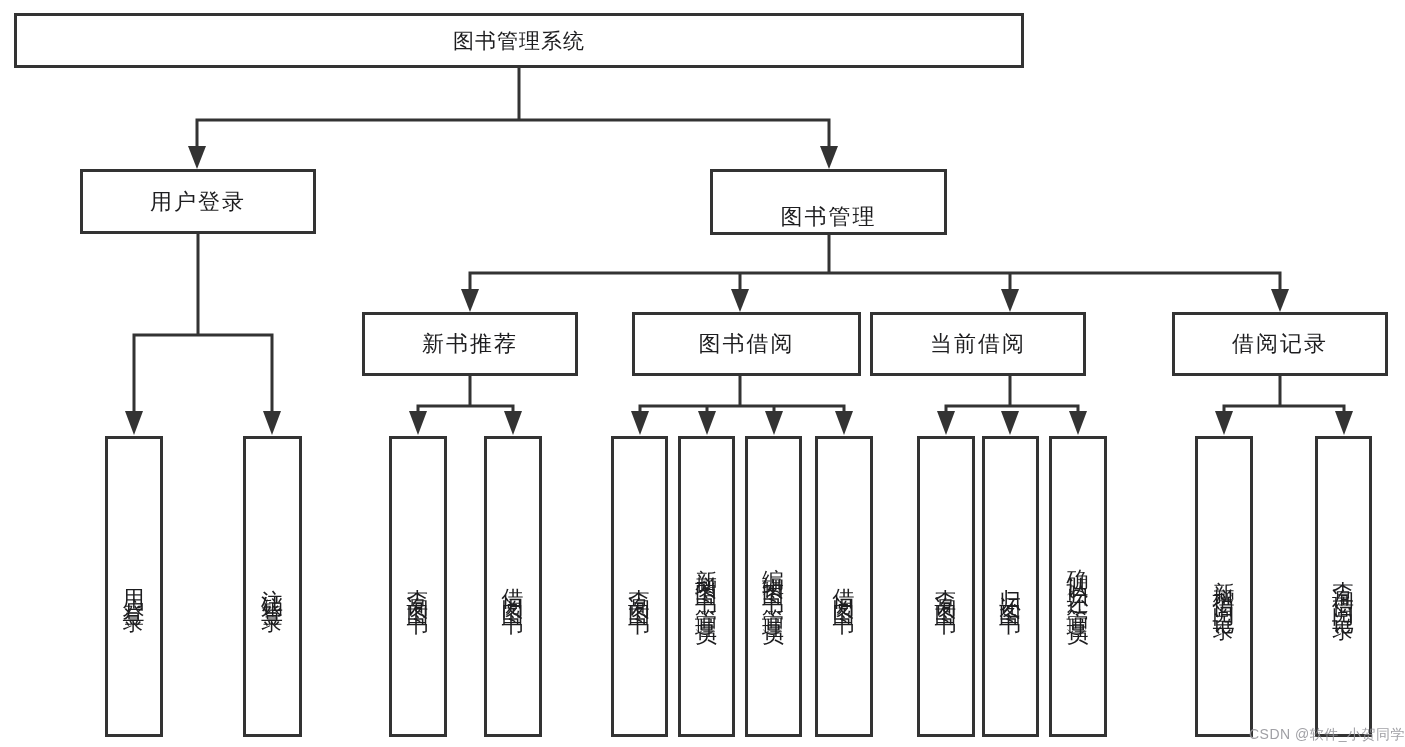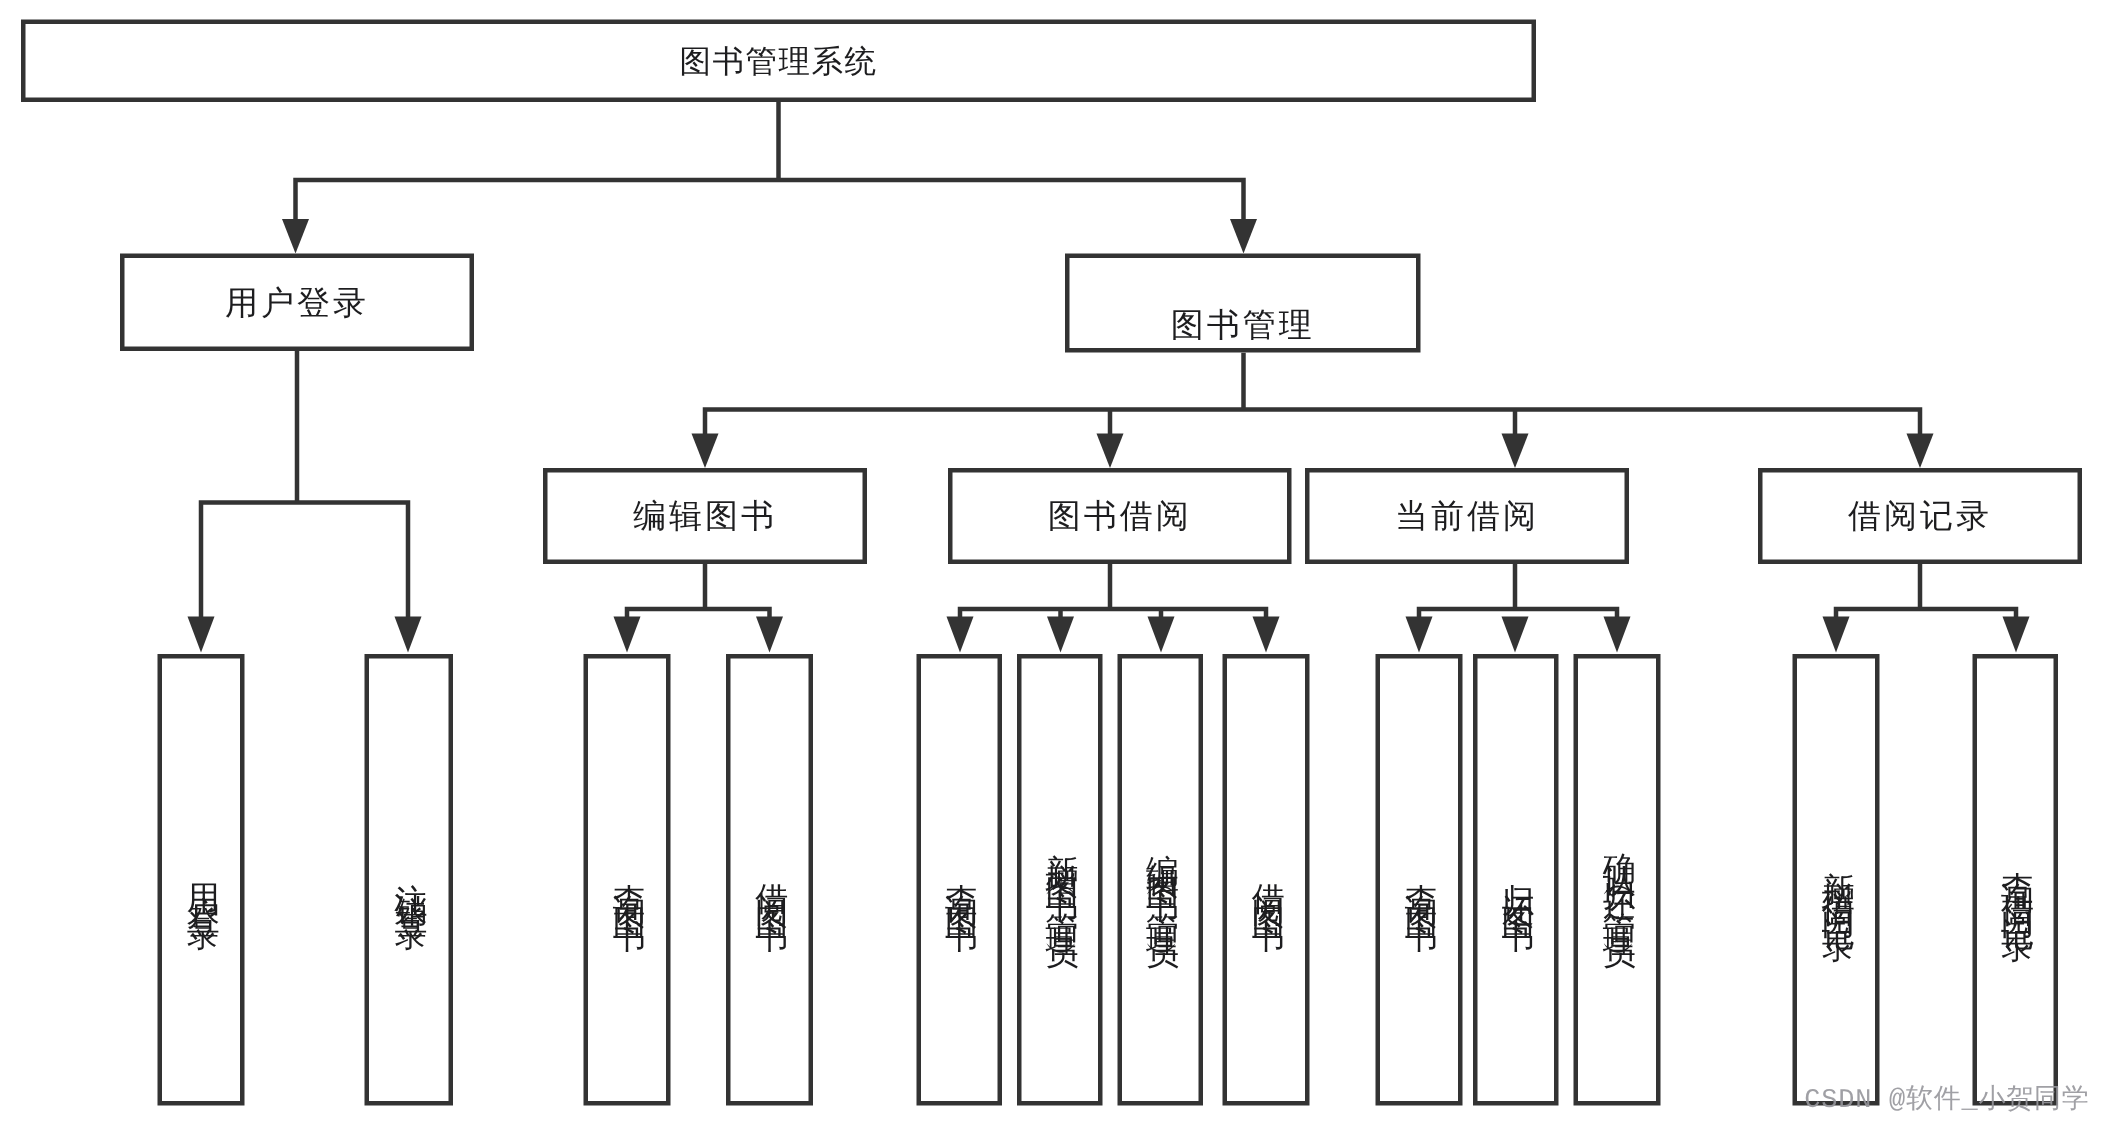--- a/index.html
+++ b/index.html
@@ -1,21 +1,21 @@
 <!DOCTYPE html>
 <html><head>
 <meta charset="utf-8">
 <style>
   html, body { margin: 0; padding: 0; background: #ffffff; }
   .canvas {
     position: relative;
     width: 1405px;
     height: 747px;
     background: #ffffff;
-    font-family: Liberation Mono, monospace;
+    font-family: Liberation Sans, sans-serif;
     overflow: hidden;
   }
   .wires {
     position: absolute;
     left: 0; top: 0;
     width: 1405px; height: 747px;
   }
   .box {
     position: absolute;
     box-sizing: border-box;
@@ -31,23 +31,23 @@
   .vtext {
     writing-mode: vertical-rl;
     text-orientation: mixed;
     font-size: 22px;
     letter-spacing: 8px;
     line-height: 1.05;
     white-space: nowrap;
   }
   .watermark {
     position: absolute;
-    right: 12px;
+    right: 0;
     bottom: 3px;
-    font-size: 18px;
+    font-size: 14px;
     letter-spacing: 0.5px;
     color: rgba(150, 150, 155, 0.9);
     white-space: nowrap;
     z-index: 5;
     margin-top: 20px;
   }
 </style>
 </head>
 <body>
 
@@ -98,21 +98,21 @@
   </div>
 
   <div class="box" style="left:80px; top:169px; width:236px; height:65px;">
     <span class="h-label">用户登录</span>
   </div>
   <div class="box" style="left:710px; top:169px; width:237px; height:66px;align-items:flex-end;">
     <span class="h-label">图书管理</span>
   </div>
 
   <div class="box" style="left:362px; top:312px; width:216px; height:64px;">
-    <span class="h-label">编辑图书</span>
+    <span class="h-label">新书推荐</span>
   </div>
   <div class="box" style="left:632px; top:312px; width:229px; height:64px;">
     <span class="h-label">图书借阅</span>
   </div>
   <div class="box" style="left:870px; top:312px; width:216px; height:64px;">
     <span class="h-label">当前借阅</span>
   </div>
   <div class="box" style="left:1172px; top:312px; width:216px; height:64px;">
     <span class="h-label">借阅记录</span>
   </div>

